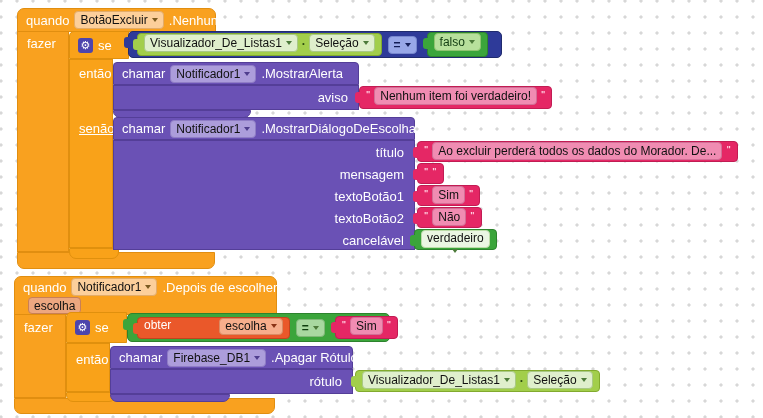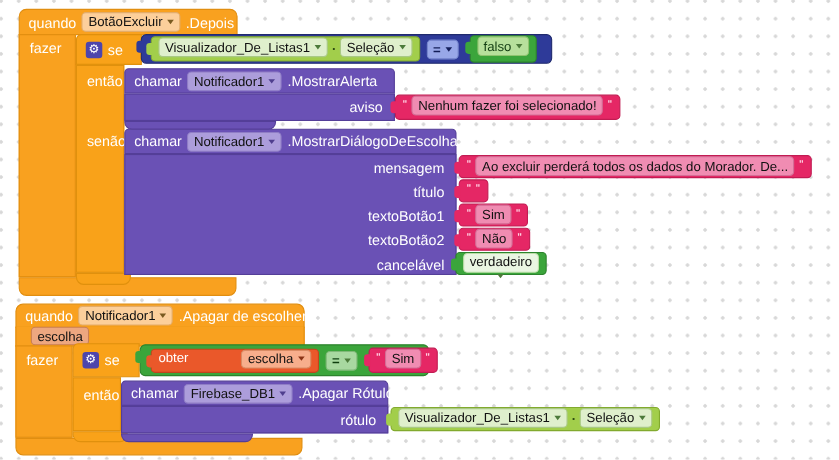--- a/index.html
+++ b/index.html
@@ -52,34 +52,34 @@
 <body>
 
 <div class="canvas">
 
   <div class="blk orange r-top hrow" style="left:17px;top:8px;width:199px;height:24px;">
     <span class="lbl">quando</span>
     <span class="chip chip-orange">
       <span>BotãoExcluir</span>
       <span class="tri"></span>
     </span>
-    <span class="lbl">.Depois</span>
+    <span class="lbl">.Nenhum</span>
   </div>
   <div class="blk orange" style="left:17px;top:31px;width:52px;height:221px;"></div>
   <div class="blk orange r-bot" style="left:17px;top:252px;width:198px;height:17px;"></div>
   <span class="blk lbl" style="left:27px;top:36px;">fazer</span>
 
   <div class="blk gold hrow" style="left:69px;top:31px;width:60px;height:28px;border-radius:5px 0 0 0;">
     <span class="gear">⚙</span>
     <span class="lbl">se</span>
   </div>
   <div class="blk gold" style="left:69px;top:59px;width:44px;height:189px;"></div>
   <div class="blk gold r-bot" style="left:69px;top:248px;width:50px;height:11px;"></div>
   <span class="blk lbl" style="left:79px;top:66px;">então</span>
-  <span class="blk lbl" style="left:79px;top:121px;">senão</span>
+  <span class="blk lbl" style="left:79px;top:121px;text-decoration:underline;">senão</span>
 
   <div class="blk navy r-all plug" style="left:128px;top:31px;width:374px;height:27px;display:flex;align-items:center;gap:6px;padding:0 8px;">
     <div class="vblk ltgreen inflex plug" style="height:21px;">
       <span class="chip chip-pale">
         <span>Visualizador_De_Listas1</span>
         <span class="tri tri-grn"></span>
       </span>
       <span class="dotsep">.</span>
       <span class="chip chip-pale">
         <span>Seleção</span>
@@ -105,38 +105,38 @@
       <span class="tri tri-pur"></span>
     </span>
     <span class="lbl">.MostrarAlerta</span>
   </div>
   <div class="blk purple prow" style="left:113px;top:85px;width:246px;height:25px;">
     <span>aviso</span>
   </div>
   <div class="blk purple r-bot" style="left:113px;top:110px;width:138px;height:8px;"></div>
   <div class="blk magenta r-all plug vblk" style="left:359px;top:86px;height:23px;">
     <span class="quote">"</span>
-    <span class="chip chip-pink">Nenhum fazer foi selecionado!</span>
+    <span class="chip chip-pink">Nenhum item foi verdadeiro!</span>
     <span class="quote">"</span>
   </div>
 
   <div class="blk purple hrow" style="left:113px;top:117px;width:302px;height:23px;border-radius:4px 4px 0 0;">
     <span class="lbl">chamar</span>
     <span class="chip chip-purple">
       <span>Notificador1</span>
       <span class="tri tri-pur"></span>
     </span>
     <span class="lbl">.MostrarDiálogoDeEscolha</span>
   </div>
   <div class="blk purple" style="left:113px;top:140px;width:302px;height:110px;">
     <div class="prow">
+        <span>título</span>
+      </div>
+    <div class="prow">
         <span>mensagem</span>
-      </div>
-    <div class="prow">
-        <span>título</span>
       </div>
     <div class="prow">
         <span>textoBotão1</span>
       </div>
     <div class="prow">
         <span>textoBotão2</span>
       </div>
     <div class="prow">
         <span>cancelável</span>
       </div>
@@ -167,21 +167,21 @@
       <span class="tri tri-grn"></span>
     </span>
   </div>
 
   <div class="blk orange r-top hrow" style="left:14px;top:276px;width:263px;height:22px;">
     <span class="lbl">quando</span>
     <span class="chip chip-orange">
       <span>Notificador1</span>
       <span class="tri"></span>
     </span>
-    <span class="lbl">.Apagar de escolher</span>
+    <span class="lbl">.Depois de escolher</span>
   </div>
   <div class="blk orange" style="left:14px;top:297px;width:263px;height:18px;border-top:none;display:flex;align-items:center;padding-left:13px;">
     <span class="chip chip-param" style="height:15px;">escolha</span>
   </div>
   <div class="blk orange" style="left:14px;top:314px;width:52px;height:84px;"></div>
   <div class="blk orange r-bot" style="left:14px;top:398px;width:261px;height:16px;"></div>
   <span class="blk lbl" style="left:24px;top:320px;">fazer</span>
 
   <div class="blk gold hrow" style="left:66px;top:312px;width:61px;height:31px;border-radius:5px 0 0 0;">
     <span class="gear">⚙</span>

